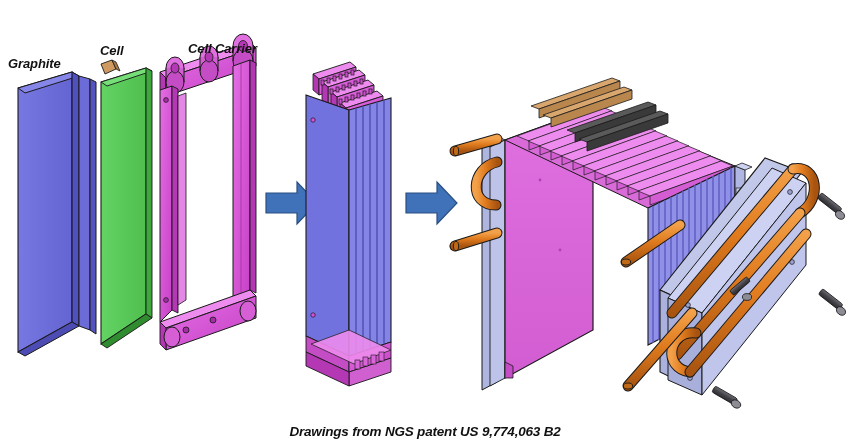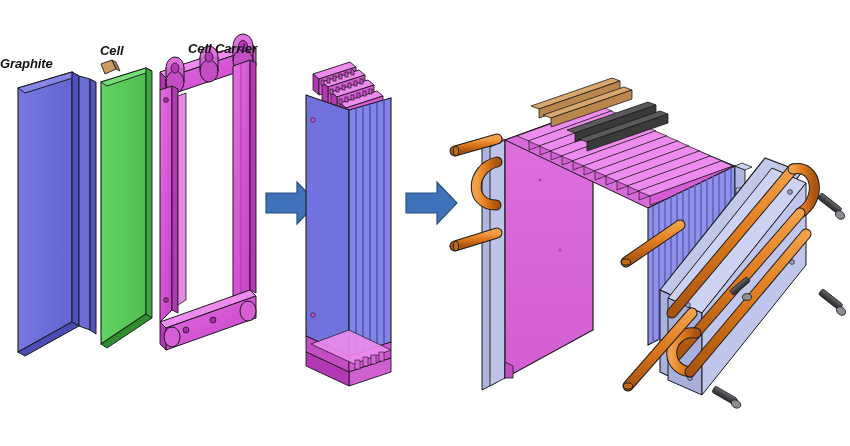--- a/index.html
+++ b/index.html
@@ -30,21 +30,21 @@
   .lbl {
     position: absolute;
     font-family: "Liberation Sans", sans-serif;
     font-style: italic;
     font-weight: bold;
     font-size: 13px;
     color: #111111;
     white-space: nowrap;
     letter-spacing: -0.1px;
   }
-  #label-graphite { left: 0; top: 56px; }
+  #label-graphite { left: 8px; top: 56px; }
   #label-cell     { left: 100px; top: 43px; }
   #label-carrier  { left: 188px; top: 41px; }
   #caption {
     position: absolute;
     left: 0;
     top: 424px;
     width: 850px;
     text-align: center;
     font-family: "Liberation Sans", sans-serif;
     font-style: italic;
@@ -410,14 +410,15 @@
     <g>
       <rect x="712" y="392" width="26" height="7" rx="2" transform="rotate(30 725 395)" fill="url(#gradScrew)" stroke="#1A1A1A" stroke-width="0.8"></rect>
       <ellipse cx="736" cy="404" rx="5" ry="3.8" transform="rotate(30 736 404)" fill="#8C8C94" stroke="#1A1A1A" stroke-width="0.8"></ellipse>
     </g>
   </svg>
 
   <div class="lbl" id="label-graphite">Graphite</div>
   <div class="lbl" id="label-cell">Cell</div>
   <div class="lbl" id="label-carrier">Cell Carrier</div>
 
+  <div id="caption">Drawings from NGS patent US 9,774,063 B2</div>
 
 </div>
 
 </body></html>

